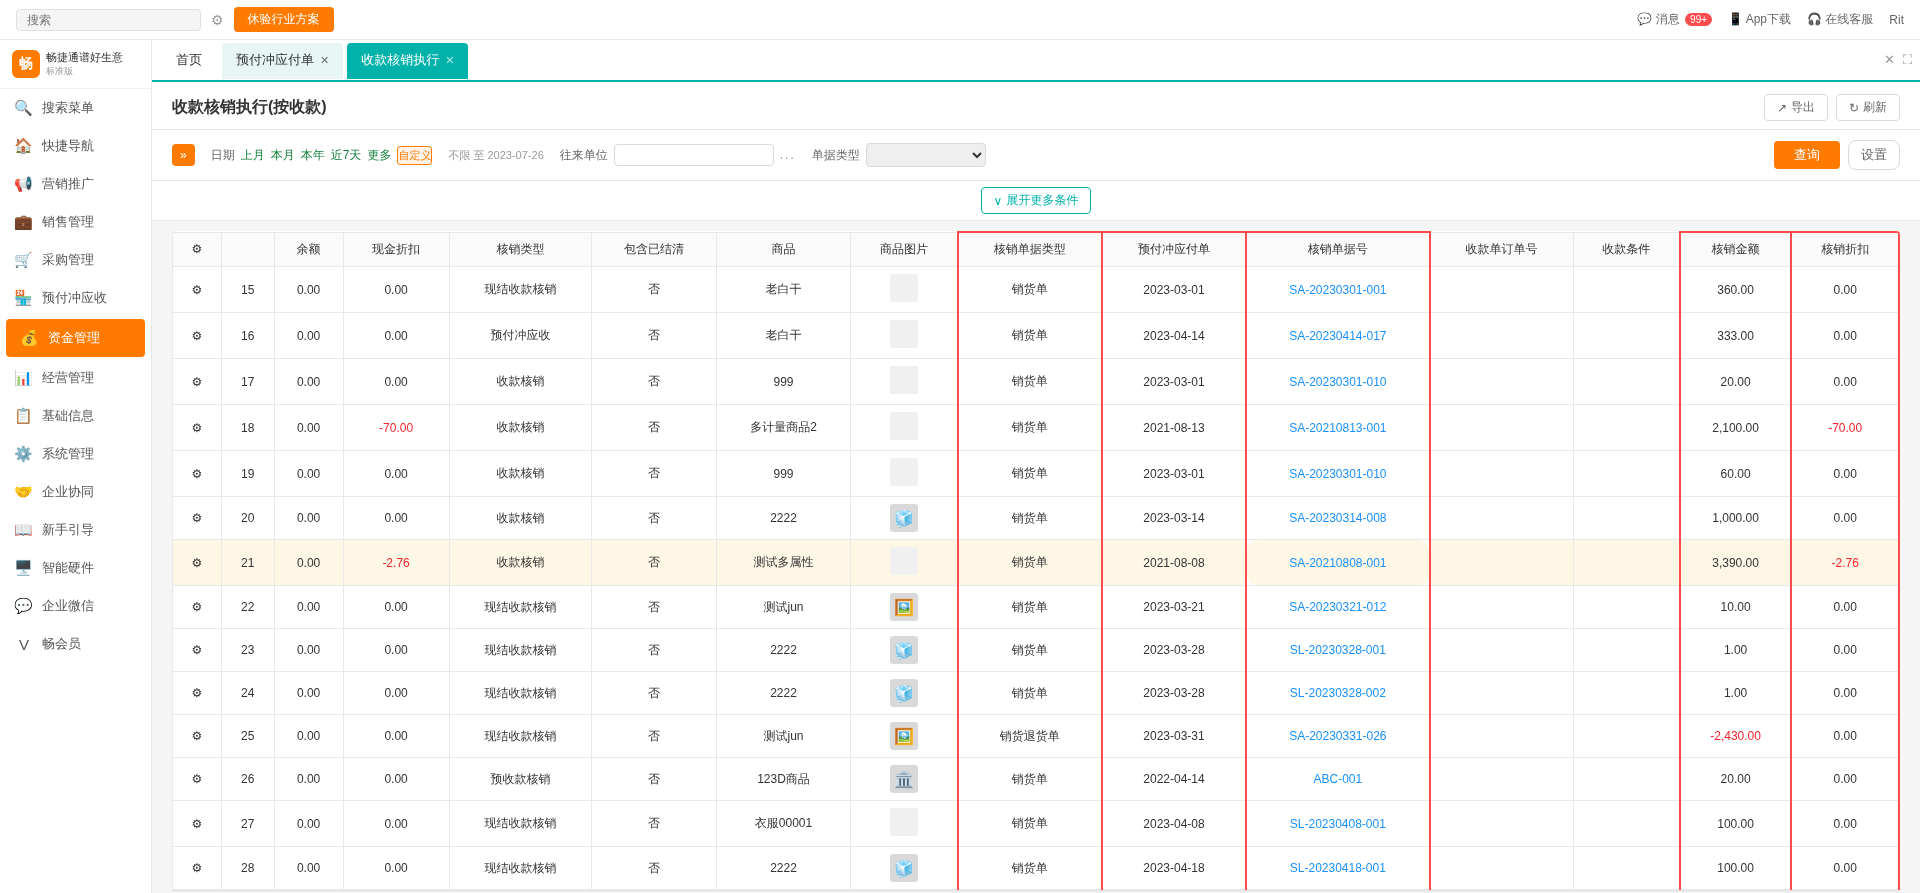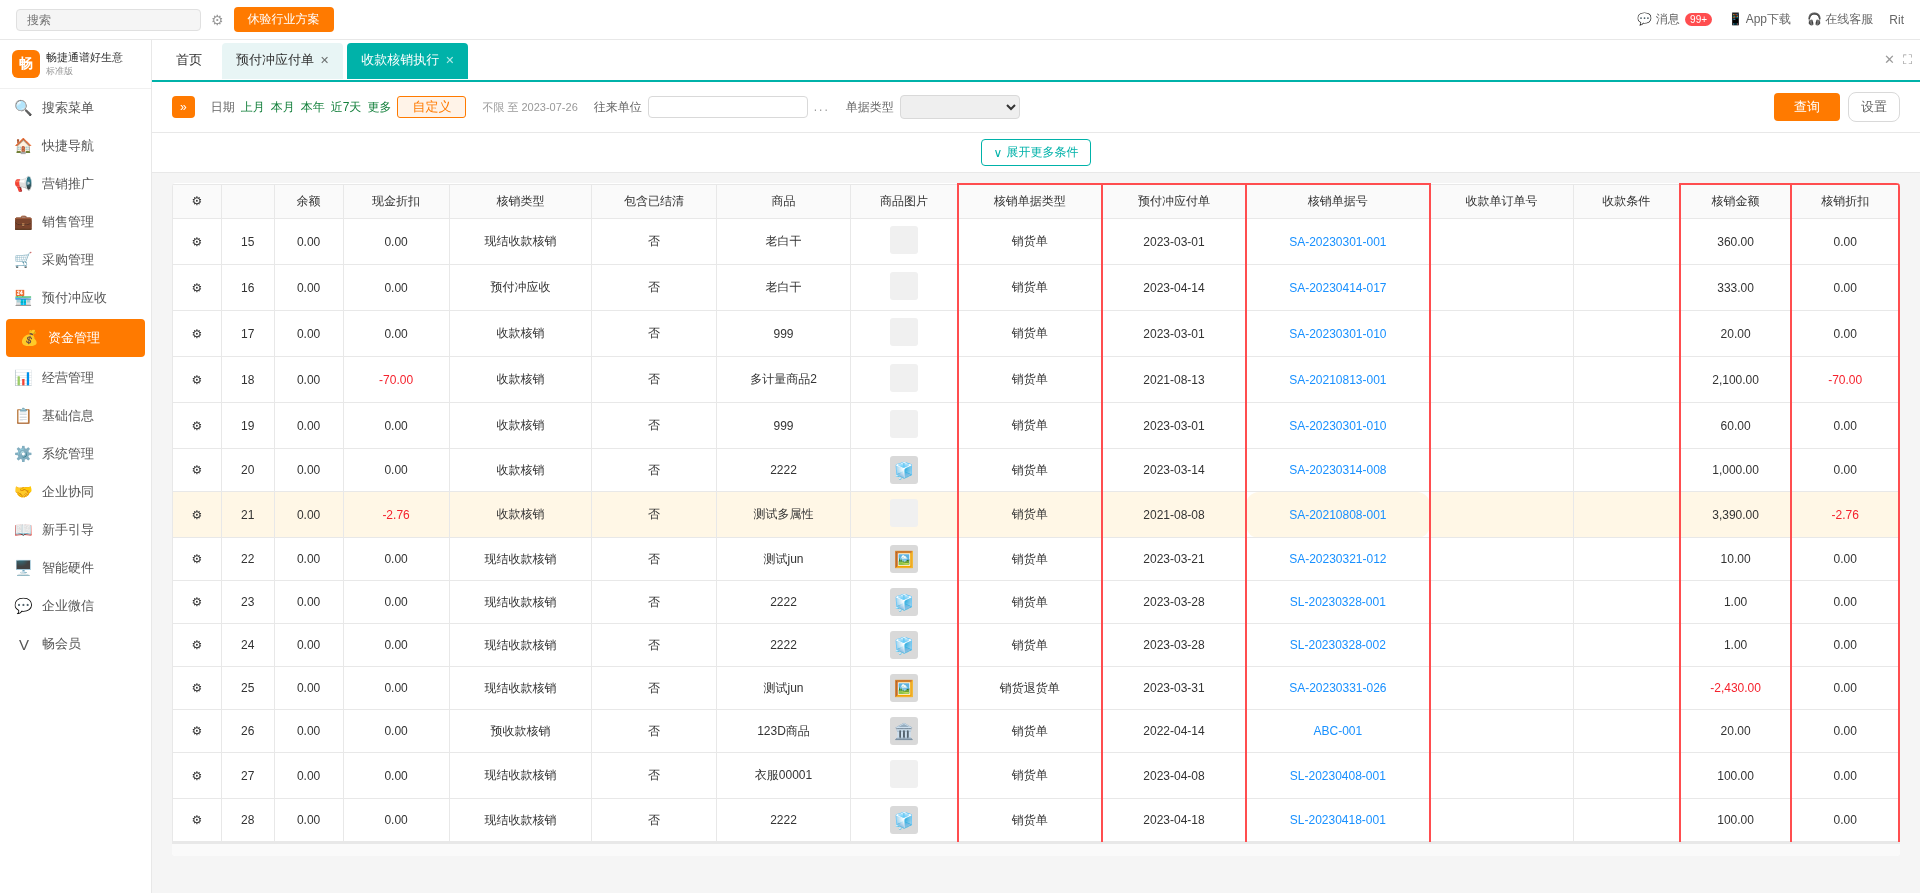--- a/index.html
+++ b/index.html
@@ -150,22 +150,22 @@
       cursor: pointer;
     }
     .filter-group { display: flex; align-items: center; gap: 6px; font-size: 12px; color: #333; }
     .filter-label { color: #666; }
     .filter-link { color: #15803d; cursor: pointer; }
     .filter-custom {
       background: #fff3e8;
       border: 1px solid #ff7a00;
       color: #ff7a00;
       border-radius: 3px;
-      padding: 1px 14px;
-      font-size: 13px;
+      padding: 1px 0;
+      font-size: 11px;
     }
     .filter-input {
       border: 1px solid #d9d9d9;
       border-radius: 4px;
       padding: 3px 8px;
       font-size: 12px;
       width: 160px;
       color: #333;
     }
     .filter-dots { color: #999; letter-spacing: 2px; }
@@ -370,20 +370,33 @@
         <span class="tab-close">✕</span>
       </div>
       <div class="tab-bar-actions">
         <span style="font-size:13px;color:#999;">✕</span>
         <span style="font-size:13px;color:#999;">⛶</span>
       </div>
     </div>
 
     <div class="page-content">
 
+      <div class="page-header">
+        <h2 class="page-title">收款核销执行(按收款)</h2>
+        <div class="page-actions">
+          <button class="btn-action">
+            <span>↗</span>
+            <span>导出</span>
+          </button>
+          <button class="btn-action">
+            <span>↻</span>
+            <span>刷新</span>
+          </button>
+        </div>
+      </div>
 
       <div class="filter-area">
         <button class="filter-toggle-btn">»</button>
         <div class="filter-group">
           <span class="filter-label">日期</span>
           <span class="filter-link">上月</span>
           <span class="filter-link">本月</span>
           <span class="filter-link">本年</span>
           <span class="filter-link">近7天</span>
           <span class="filter-link">更多</span>

